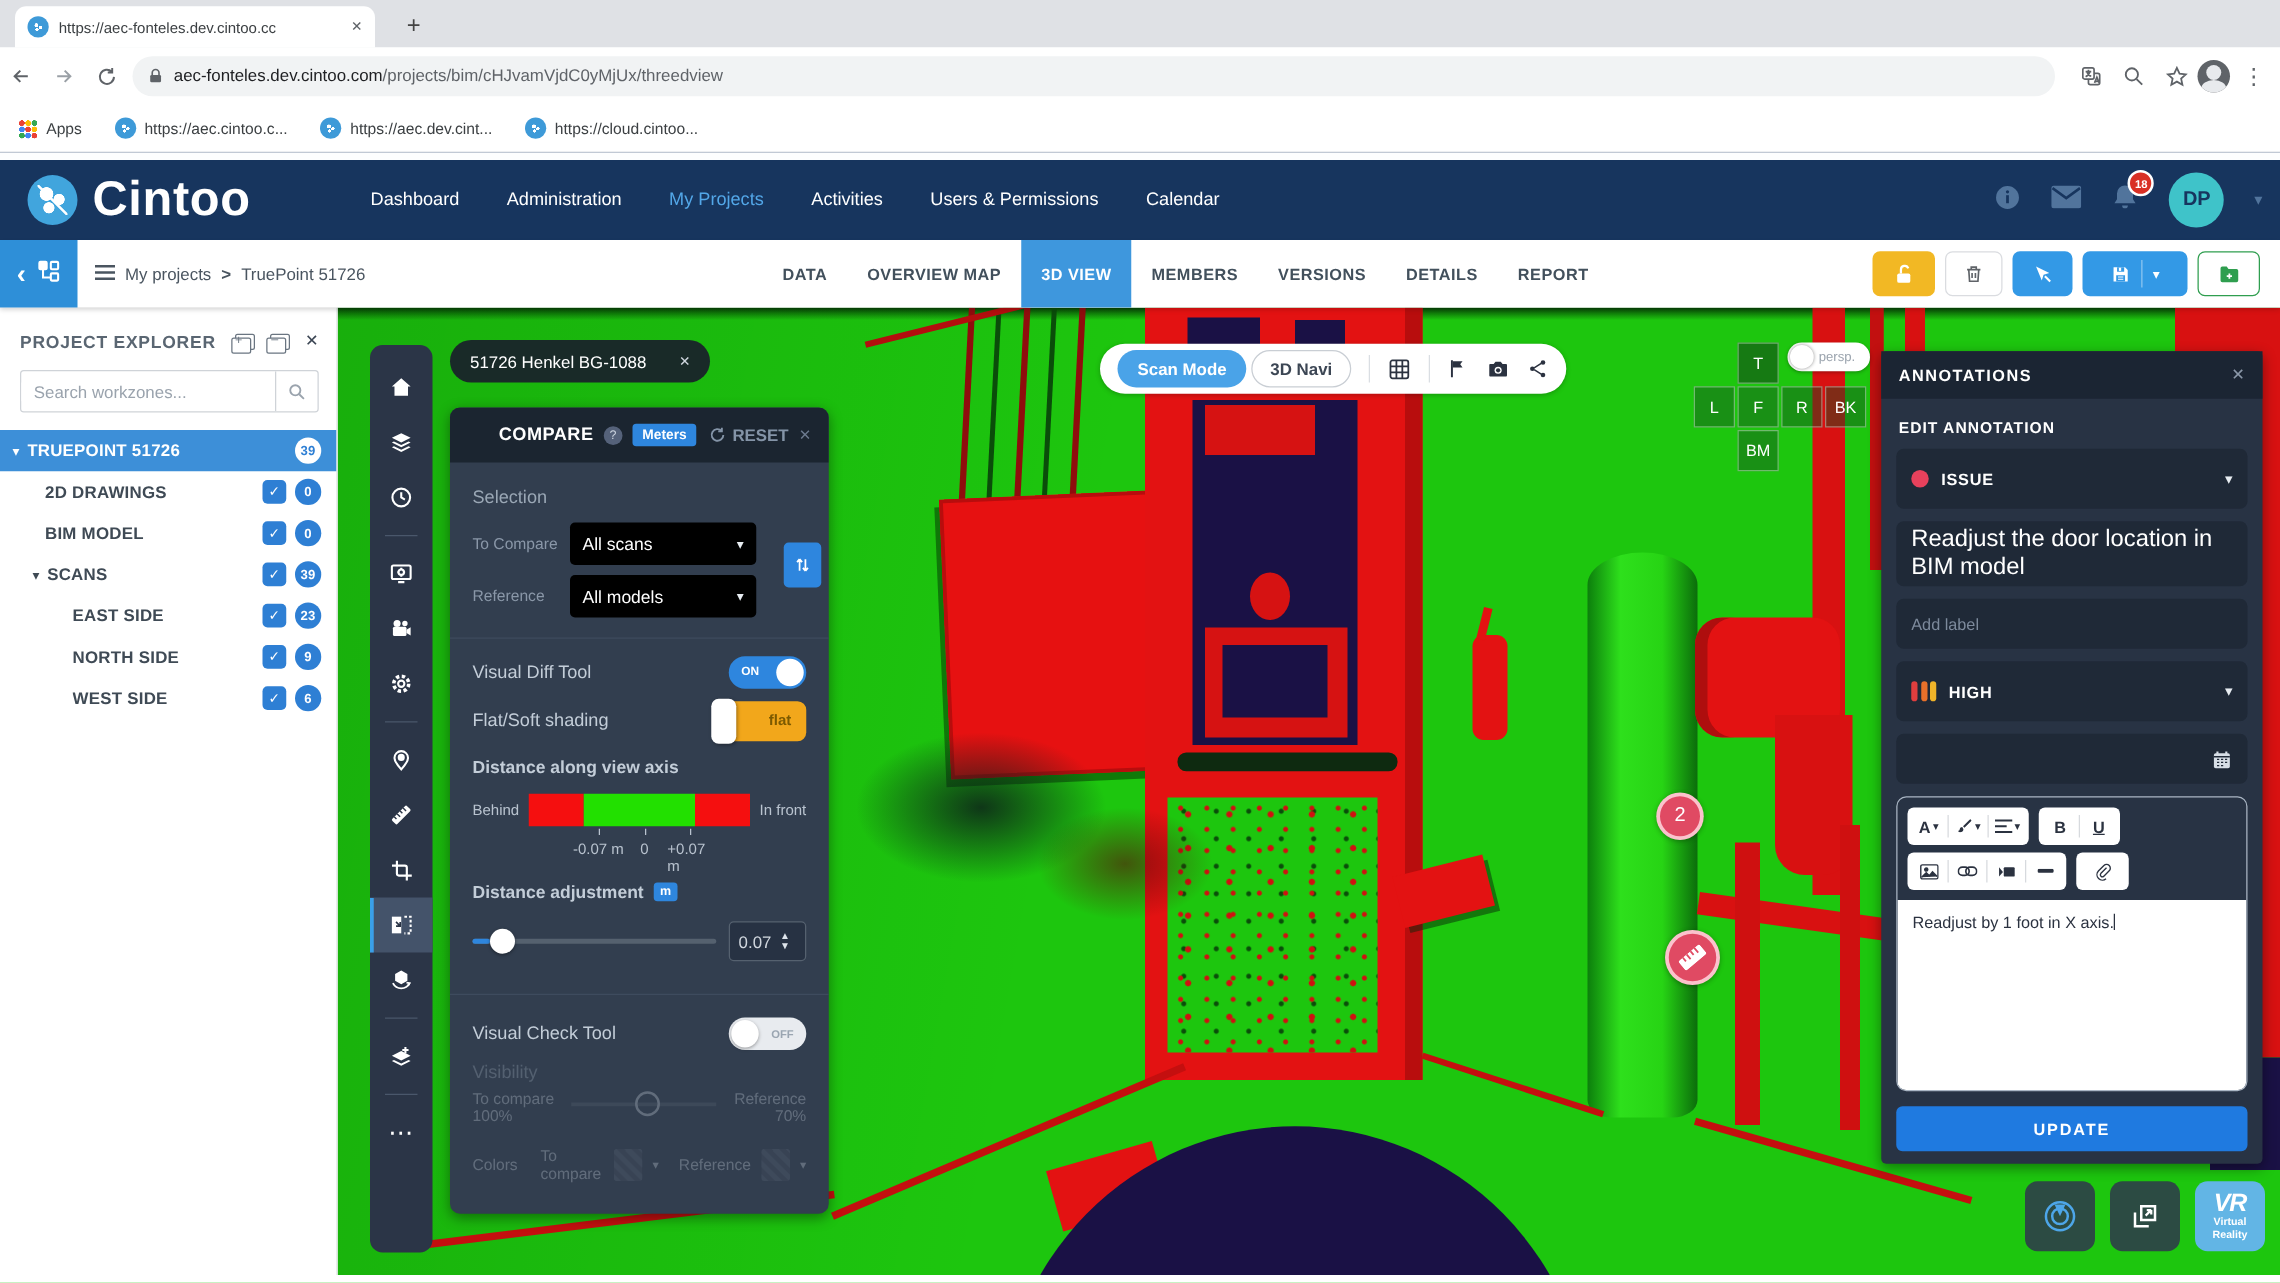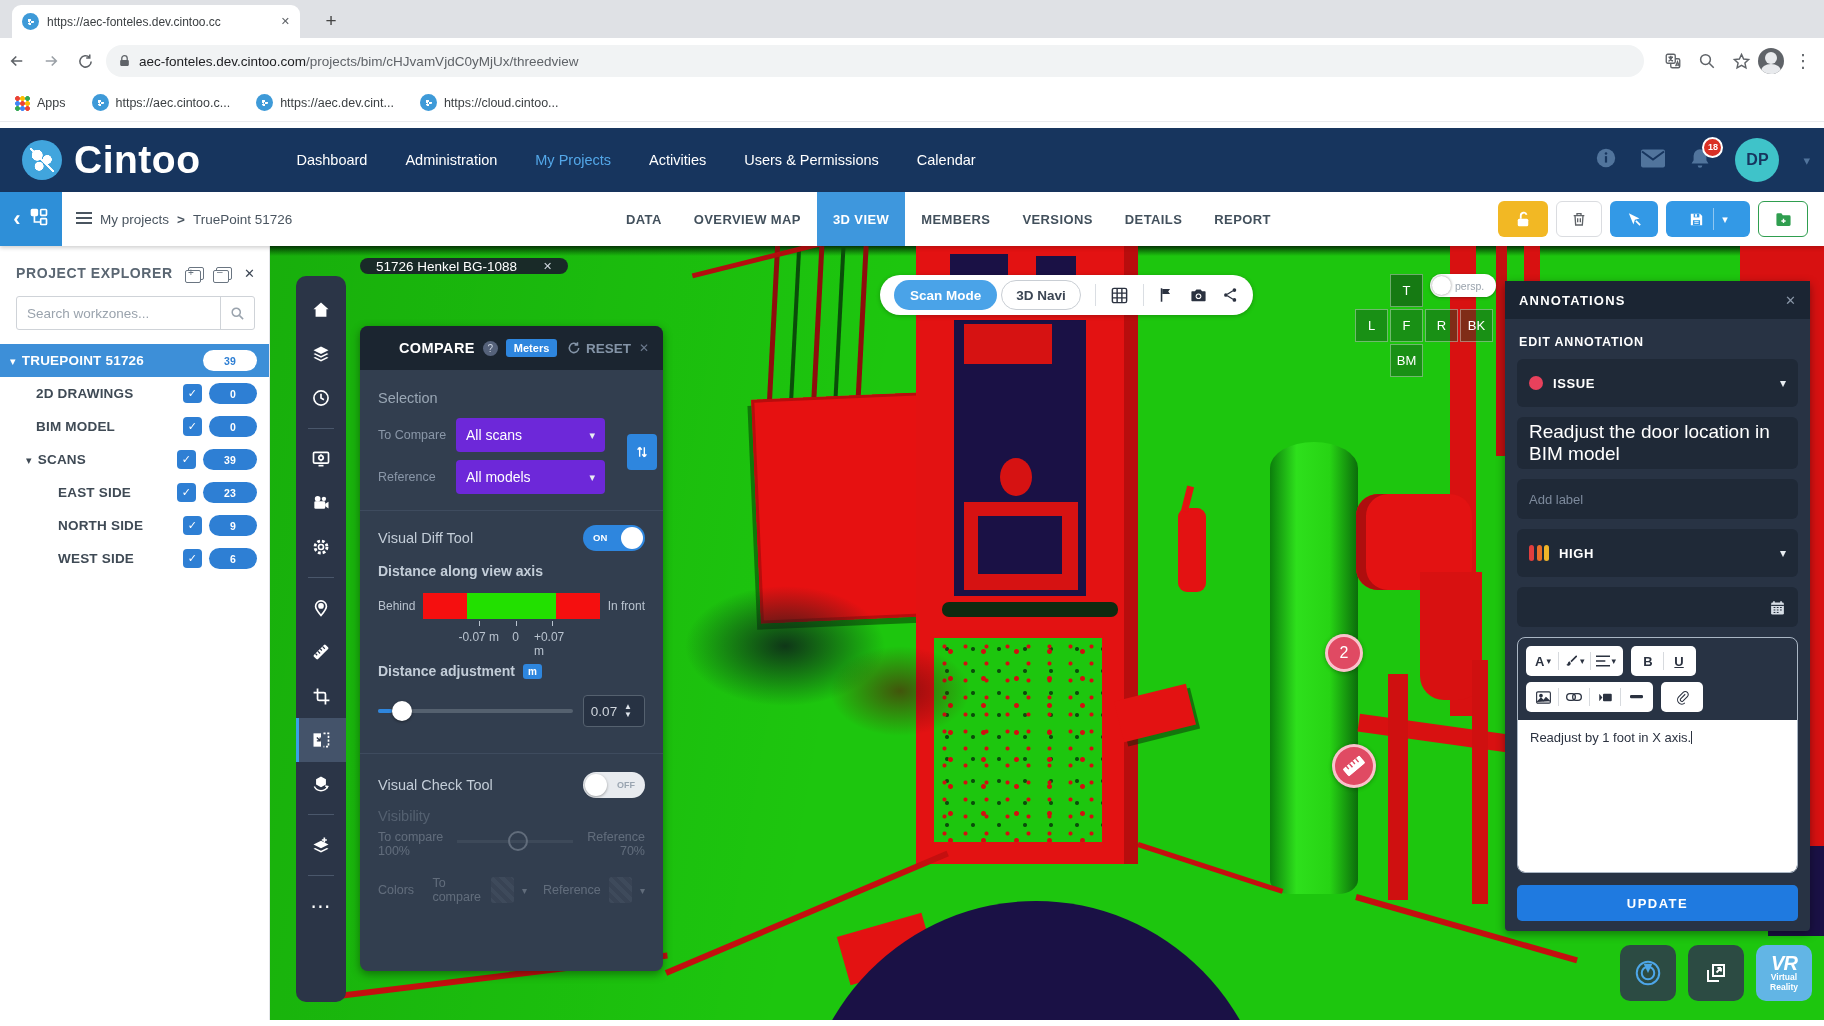--- a/index.html
+++ b/index.html
@@ -131,37 +131,37 @@
   #search-btn { width:34px; height:100%; border-left:1px solid #cfd3d8; display:flex;
     align-items:center; justify-content:center; color:#9aa3ad; }
   .trow { height:33px; display:flex; align-items:center; padding-right:12px;
     font-size:13.5px; font-weight:bold; color:#3f4a55; letter-spacing:.2px; cursor:pointer; }
   .trow .lbl { flex:1; white-space:nowrap; overflow:hidden; }
   .trow.selected { background:#3d8fd8; color:#fff; }
   .tcaret::before{ content:"▾"; font-size:11px; margin-right:6px; }
   .chk { width:19px; height:19px; background:#2e7fd4; border-radius:4px; color:#fff;
     display:flex; align-items:center; justify-content:center; margin-right:7px; flex:none; }
   .chk::before{ content:"✓"; font-size:11px; font-weight:bold; }
-  .cnt { min-width:21px; height:21px; padding:0 21px; background:#2e7fd4; border-radius:11px;
+  .cnt { min-width:21px; height:21px; padding:0 4px; background:#2e7fd4; border-radius:11px;
     color:#fff; font-size:10.5px; font-weight:bold; display:flex; align-items:center;
     justify-content:center; flex:none; }
   .trow.selected .cnt { background:#fff; color:#2e7fd4; }
 
   
   #vtool { position:absolute; left:296px; top:30px; width:50px; height:726px;
     background:#2b3547; border-radius:10px; z-index:12; display:flex; flex-direction:column;
     align-items:center; padding:12px 0; color:#fff; }
   .vt { width:50px; height:44px; display:flex; align-items:center; justify-content:center;
     cursor:pointer; flex:none; }
   .vt.active { background:#44536a; box-shadow:inset 3px 0 0 #3aa0e8; }
   .vdiv { width:26px; height:1px; background:#4a576b; margin:8px 0; flex:none; }
   .i-dots-h::before{ content:"⋯"; font-size:20px; letter-spacing:1px; }
 
   
-  #scene-tab { position:absolute; left:360px; top:12px; height:16px; z-index:12;
+  #scene-tab { position:absolute; left:360px; top:26px; height:34px; z-index:12;
     background:rgba(26,33,42,.94); border-radius:17px; display:flex; align-items:center;
     gap:26px; padding:0 16px; color:#fff; font-size:13.5px; }
   #scene-tab .i-close { font-size:11px; color:#cfd6de; cursor:pointer; }
 
   
   #modepill { position:absolute; left:880px; top:29px; height:40px; z-index:12;
     background:#fff; border-radius:20px; display:flex; align-items:center; padding:0 14px;
     gap:14px; box-shadow:0 1px 4px rgba(0,0,0,.25); }
   #seg-scan { height:30px; padding:0 16px; background:#4aa3e8; color:#fff; font-size:13.5px;
     font-weight:bold; border-radius:15px; display:flex; align-items:center; cursor:pointer; }
@@ -201,21 +201,21 @@
   .help-dot::before{ content:"?"; }
   #badge-meters { background:#2e86de; color:#fff; font-size:11px; font-weight:bold;
     padding:3px 8px; border-radius:3px; }
   #cmp-reset { margin-left:auto; display:flex; align-items:center; gap:5px; color:#8494a7;
     font-size:13.5px; font-weight:bold; cursor:pointer; }
   #cmp-head .i-close { color:#6c7a8e; font-size:12px; cursor:pointer; }
   #cmp-body { padding:14px 18px 0 18px; position:relative; }
   .cmp-sec-label { color:#9aa7b5; font-size:14.5px; margin:6px 0 12px; }
   .sel-row { display:flex; align-items:center; margin-bottom:8px; }
   .sel-lab { width:78px; color:#8a97a8; font-size:12.5px; }
-  .dd { flex:1; height:34px; background:#6d28d9; border-radius:4px; display:flex;
+  .dd { flex:1; height:34px; background:#000000; border-radius:4px; display:flex;
     align-items:center; padding:0 10px; color:#fff; font-size:14px; cursor:pointer; }
   .dd .i-caret { margin-left:auto; font-size:11px; color:#e8edf2; }
   #swap-btn { position:absolute; right:6px; top:64px; width:30px; height:36px;
     background:#2e86de; border-radius:4px; display:flex; align-items:center;
     justify-content:center; color:#fff; cursor:pointer; }
   .cmp-divider { height:1px; background:#3e4b5e; margin:16px -18px 14px; }
   .tool-row { display:flex; align-items:center; justify-content:space-between; margin:10px 0; }
   .tool-lab { color:#c3cdd8; font-size:14.5px; }
   .tgl-on { width:62px; height:26px; background:#2e86de; border-radius:13px; position:relative;
     cursor:pointer; }
@@ -805,20 +805,27 @@
         <svg width="14" height="16" viewBox="0 0 24 24" fill="none" stroke="#fff" stroke-width="2.4">
             <path d="M8 4v16M8 4L4.5 8M8 4l3.5 4M16 20V4M16 20l-3.5-4M16 20l3.5-4"></path>
           </svg>
         </span>
       <div class="cmp-divider"></div>
       <div class="tool-row">
         <span class="tool-lab">Visual Diff Tool</span>
         <span class="tgl-on">
           <span class="txt">ON</span>
           <span class="knob"></span>
+          </span>
+      </div>
+      <div class="tool-row">
+        <span class="tool-lab">Flat/Soft shading</span>
+        <span class="tgl-flat">
+          <span class="knob"></span>
+          <span class="txt">flat</span>
           </span>
       </div>
       <div class="bold-lab">Distance along view axis</div>
       <div id="grad-row">
         <span class="grad-end">Behind</span>
         <span id="grad-bar">
             <span class="r"></span>
             <span class="g"></span>
             <span class="r"></span>
           </span>

